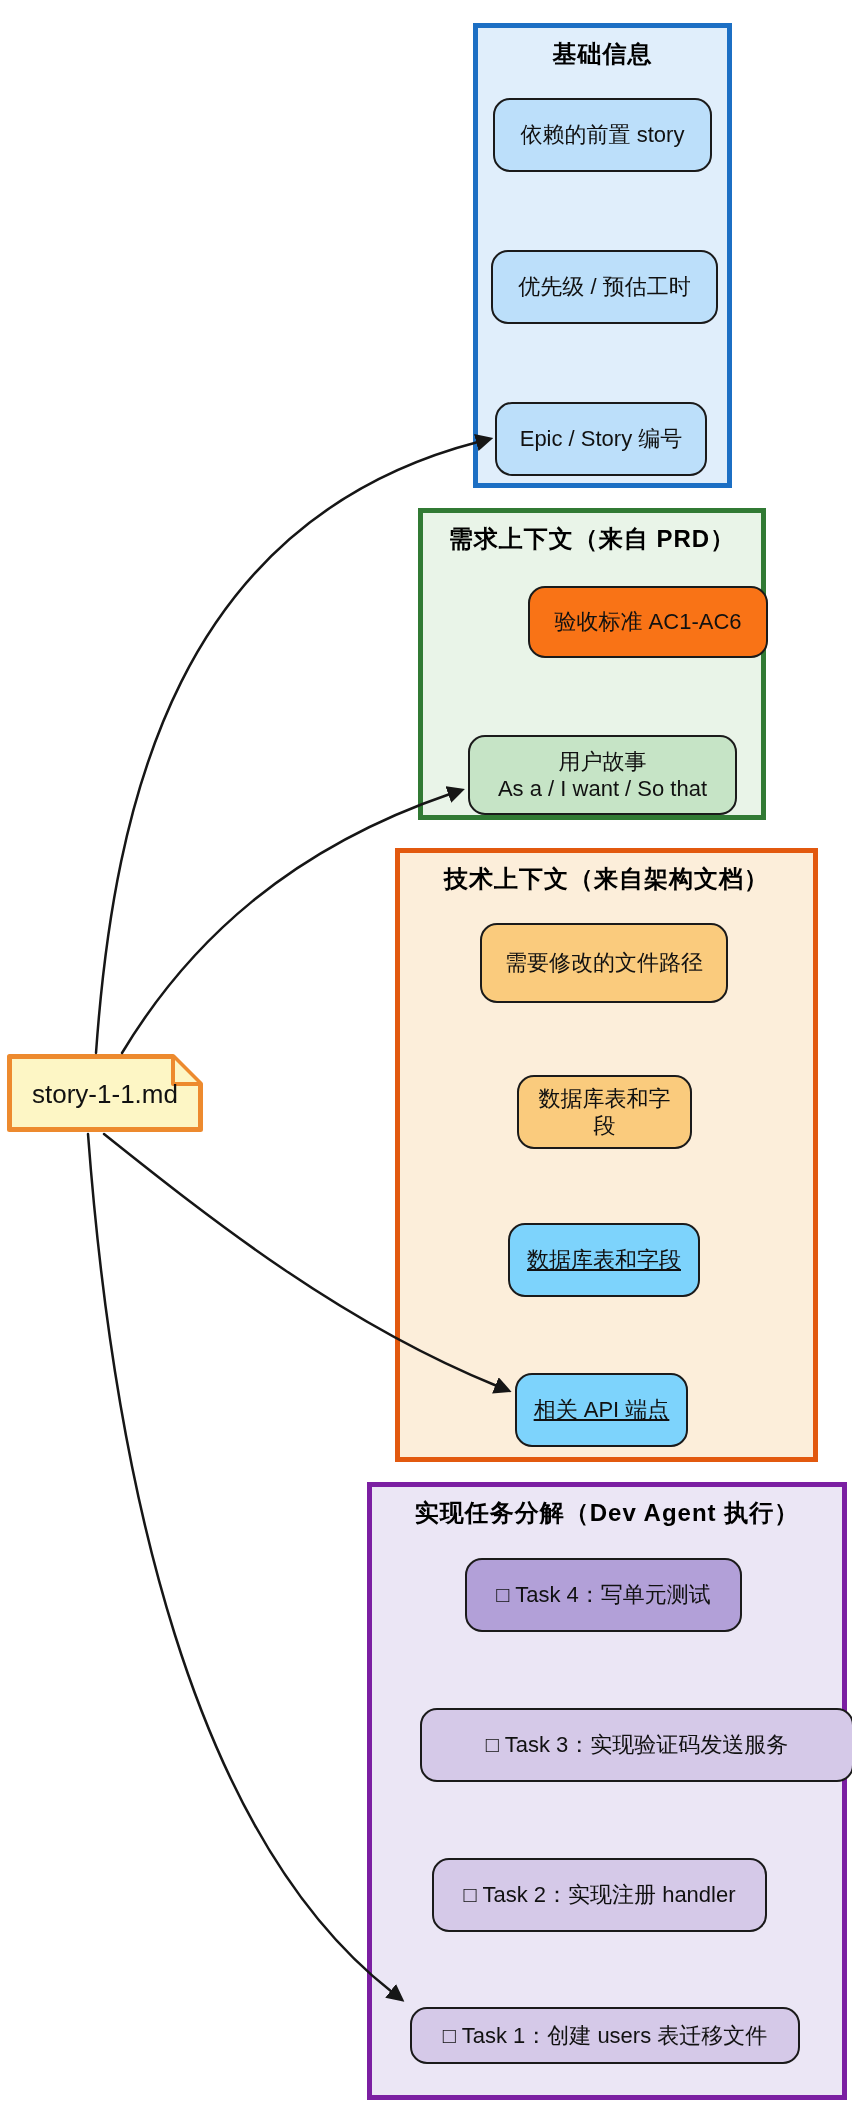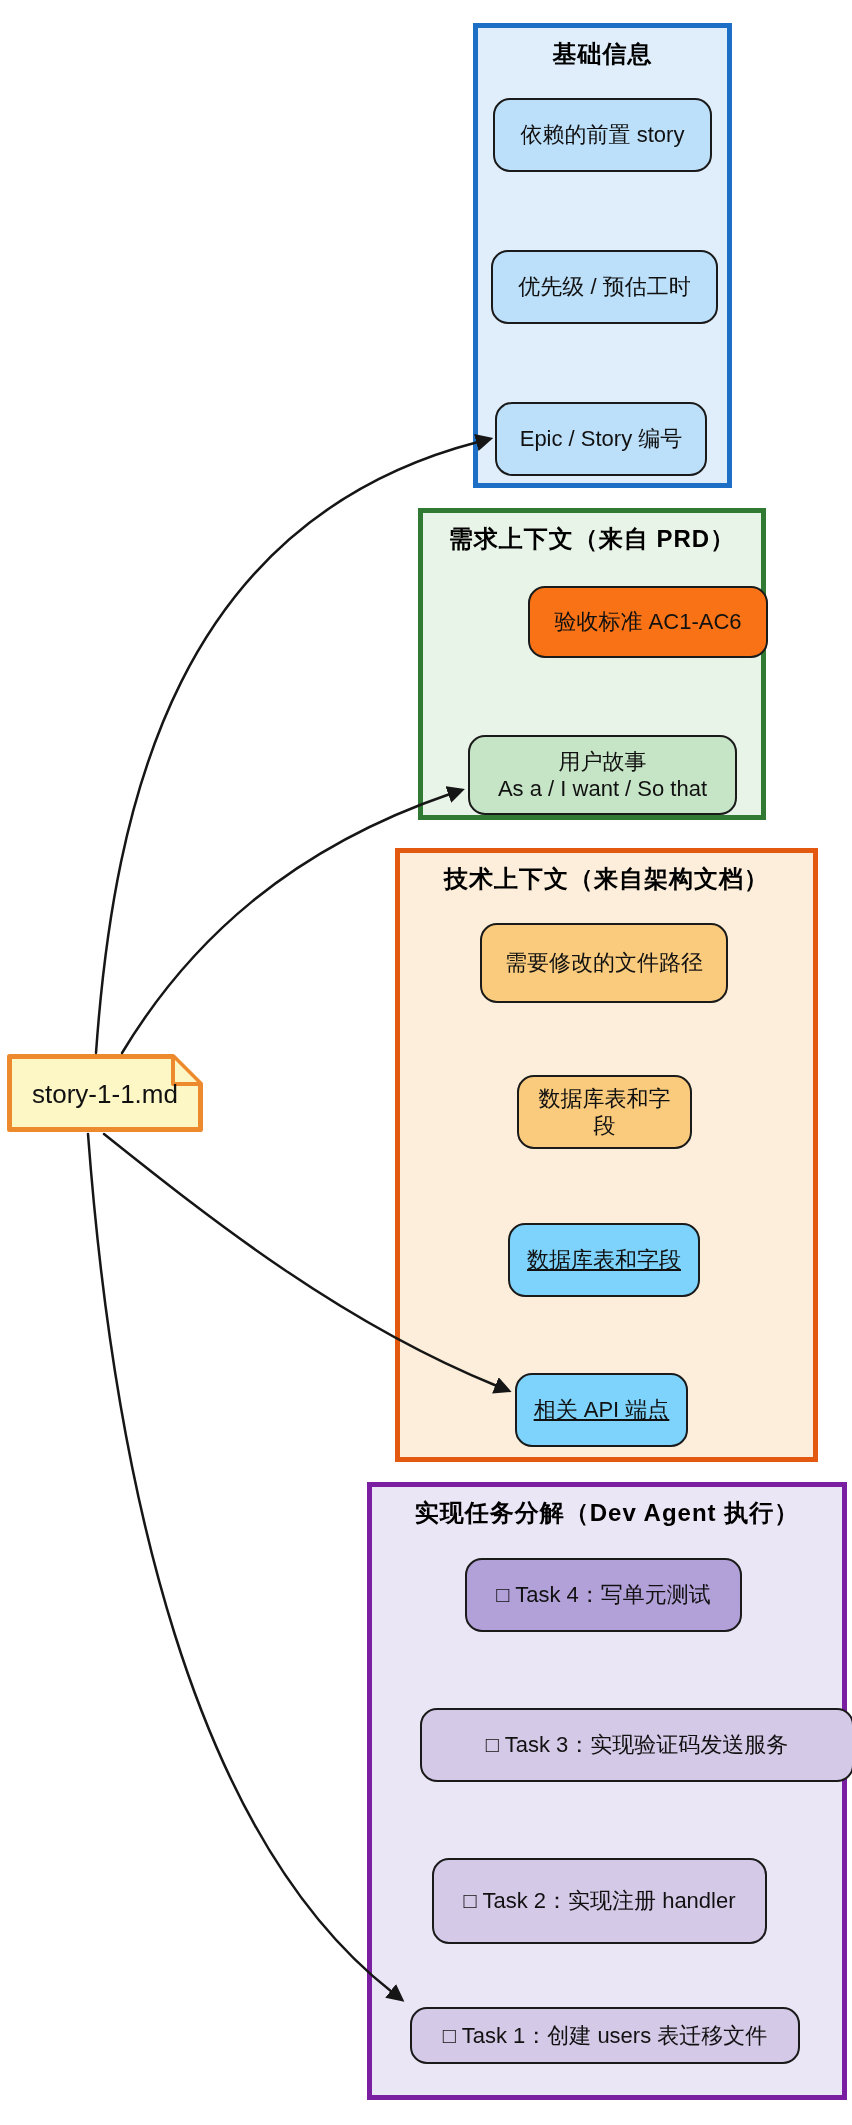--- a/index.html
+++ b/index.html
@@ -88,21 +88,21 @@
 
   <div class="group g-purple" style="left:367px;top:1482px;width:480px;height:618px;">
     <div class="group-title">实现任务分解（Dev Agent 执行）</div>
   </div>
   <div class="node n-purp-d" style="left:465px;top:1558px;width:277px;height:74px;">
     <span>□ Task 4：写单元测试</span>
   </div>
   <div class="node n-purp-l" style="left:420px;top:1708px;width:434px;height:74px;">
     <span>□ Task 3：实现验证码发送服务</span>
   </div>
-  <div class="node n-purp-l" style="left:432px;top:1858px;width:335px;height:86px;">
+  <div class="node n-purp-l" style="left:432px;top:1858px;width:335px;height:74px;">
     <span>□ Task 2：实现注册 handler</span>
   </div>
   <div class="node n-purp-l" style="left:410px;top:2007px;width:390px;height:57px;">
     <span>□ Task 1：创建 users 表迁移文件</span>
   </div>
 
   <div class="note">
     <svg width="196" height="78" viewBox="0 0 196 78">
       <path d="M2.5,2.5 H166 L193.5,30 V75.5 H2.5 Z" fill="#FDF6C5" stroke="#ED8A2E" stroke-width="5" stroke-linejoin="round"></path>
       <path d="M166,4 V30 H192" fill="#FDF6C5" stroke="#ED8A2E" stroke-width="4" stroke-linejoin="round"></path>

